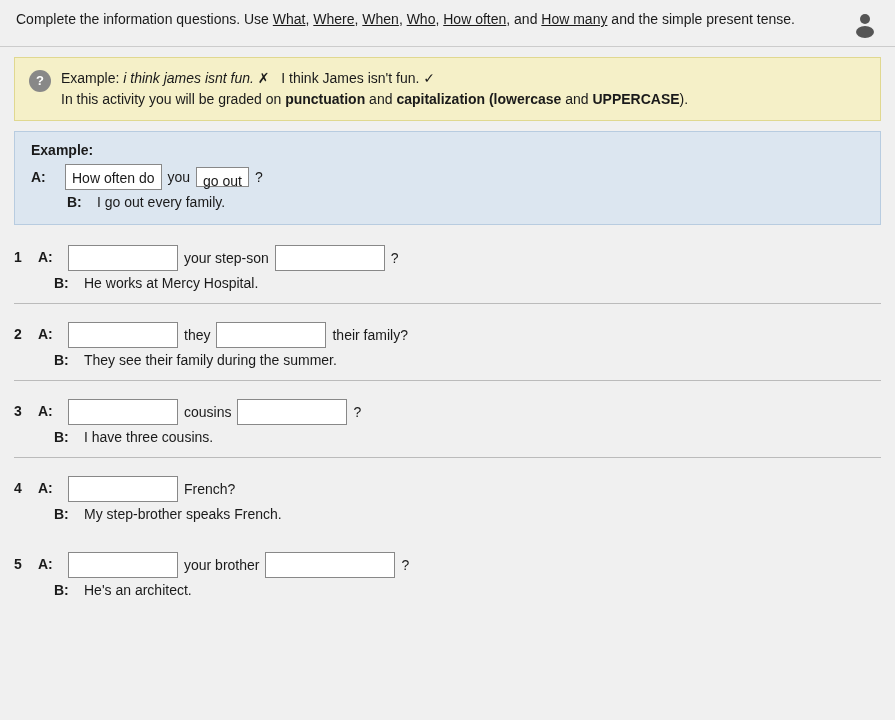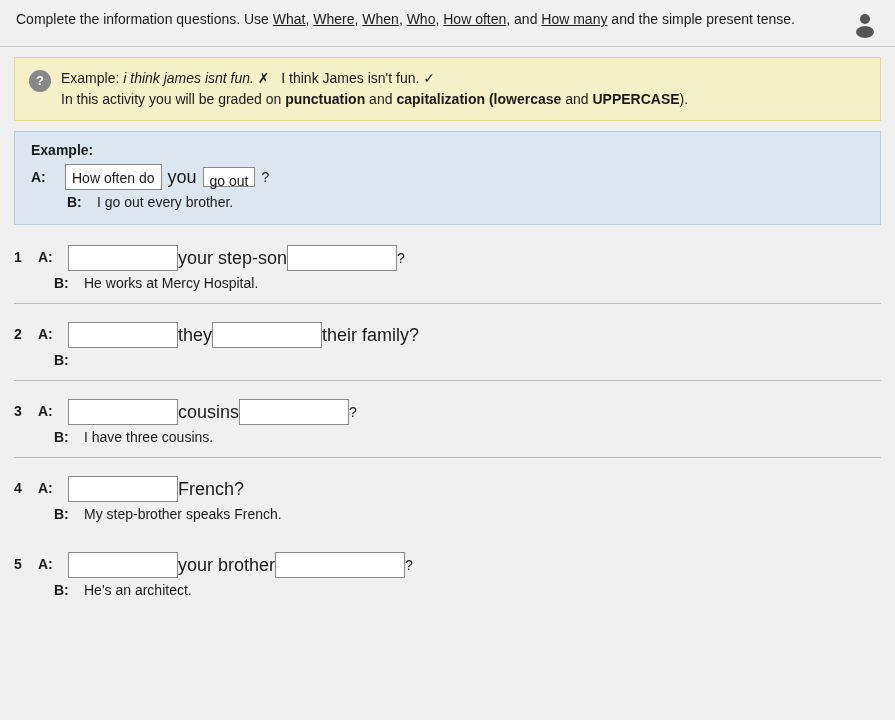--- a/index.html
+++ b/index.html
@@ -92,21 +92,21 @@
     }
     .answer-input {
       border: 1px solid #888;
       background: white;
       height: 26px;
       padding: 2px 4px;
       font-size: 14px;
       outline: none;
     }
     .static-text {
-      font-size: 18px;
+      font-size: 14px;
     }
     .question-mark {
       font-size: 14px;
     }
     .main-content {
       padding: 10px 14px;
     }
     .question-block {
       margin-bottom: 18px;
       padding-bottom: 12px;
@@ -143,21 +143,21 @@
       font-weight: bold;
       font-size: 14px;
       min-width: 24px;
     }
     .b-text {
       font-size: 14px;
     }
     .a-inputs-row {
       display: flex;
       align-items: center;
-      gap: 0;
+      gap: 6px;
       flex-wrap: wrap;
       flex: 1;
     }
     .input-sm { width: 110px; }
     .input-md { width: 110px; }
   </style>
 </head>
 <body>
 
 <div class="page-wrapper">
@@ -188,21 +188,21 @@
     <div class="example-label">Example:</div>
     <div class="qa-row">
       <span class="qa-label">A:</span>
       <span class="static-text" style="border:1px solid #888; background:white; padding:2px 6px; font-size:14px; display:inline-block; height:26px; line-height:22px;">How often do</span>
       <span class="static-text">you</span>
       <span class="static-text" style="border:1px solid #888; background:white; padding:2px 6px; font-size:14px; display:inline-block; height:20px; line-height:22px;">go out</span>
       <span class="question-mark">?</span>
     </div>
     <div class="qa-b-row" style="margin-left:36px;">
       <span class="b-label">B:</span>
-      <span class="b-text">I go out every brother.</span>
+      <span class="b-text">I go out every family.</span>
     </div>
   </div>
 
   <div class="main-content">
 
     <div class="question-block divider">
       <div class="question-number-row">
         <span class="q-number">1</span>
         <span class="qa-a-label">A:</span>
         <div class="a-inputs-row">
@@ -224,20 +224,21 @@
         <span class="qa-a-label">A:</span>
         <div class="a-inputs-row">
           <input class="answer-input input-sm" type="text" value="" style="width: 110px;">
           <span class="static-text">they</span>
           <input class="answer-input input-md" type="text" value="" style="width: 110px;">
           <span class="static-text">their family?</span>
         </div>
       </div>
       <div class="qa-b-row">
         <span class="b-label">B:</span>
+        <span class="b-text">They see their family during the summer.</span>
       </div>
     </div>
 
     <div class="question-block divider">
       <div class="question-number-row">
         <span class="q-number">3</span>
         <span class="qa-a-label">A:</span>
         <div class="a-inputs-row">
           <input class="answer-input input-sm" type="text" value="" style="width: 110px;">
           <span class="static-text">cousins</span>

